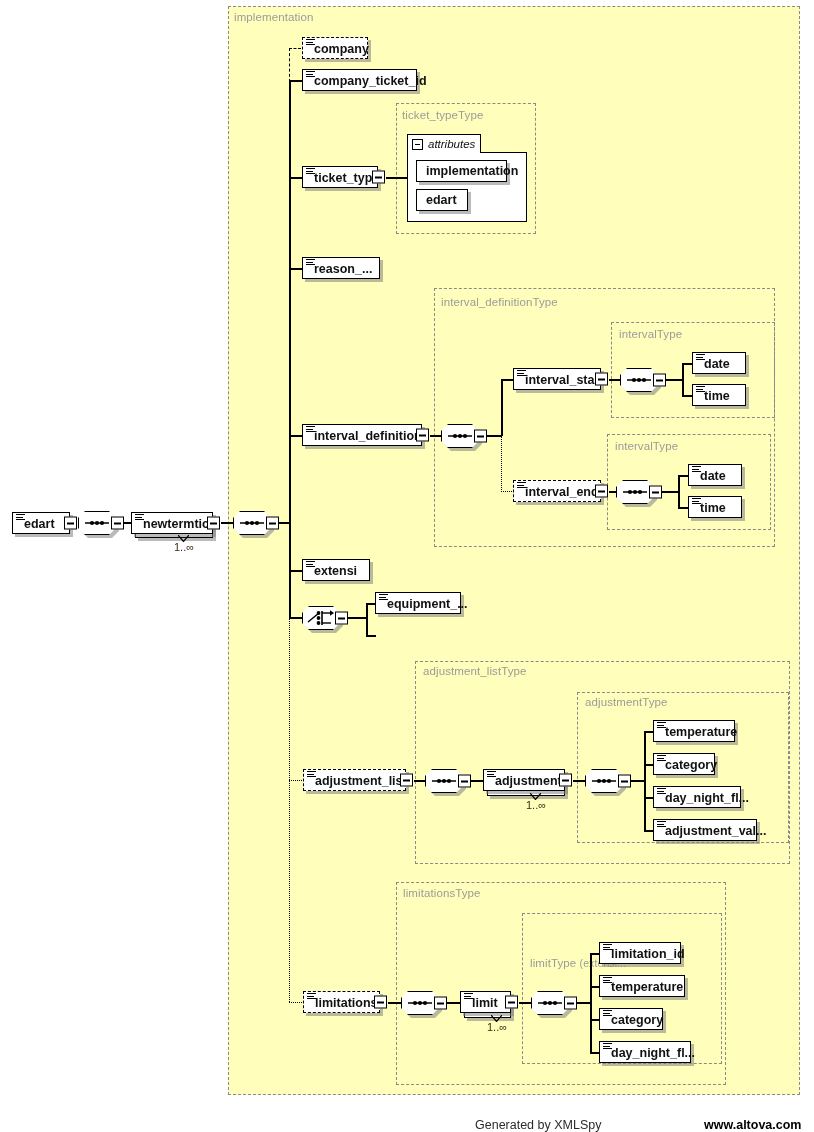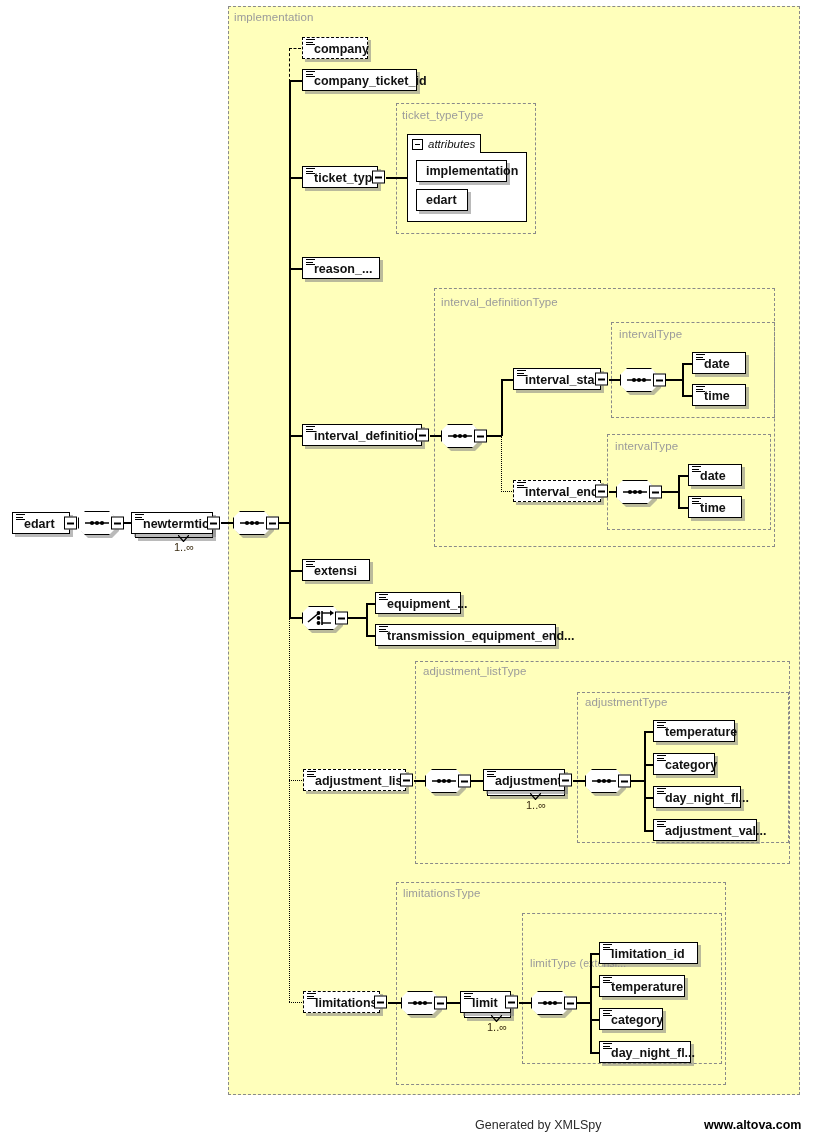--- a/index.html
+++ b/index.html
@@ -479,28 +479,20 @@
   <div class="ln lnh" style="left:366px; top:603px; width:10px;"></div>
   <div class="ln lnh" style="left:366px; top:635px; width:10px;"></div>
   <div class="ebox" style="left:375px; top:592px; width:86px;">
     <span class="glyph">
         <i></i>
         <i></i>
         <i></i>
       </span>
     <span class="lbl">equipment_...</span>
   </div>
-  <div class="ebox" style="left:375px; top:624px; width:181px;">
-    <span class="glyph">
-        <i></i>
-        <i></i>
-        <i></i>
-      </span>
-    <span class="lbl">transmission_equipment_end...</span>
-  </div>
 
   <div class="group clear" style="left:415px; top:661px; width:375px; height:203px;"></div>
   <div class="group-label" style="left:423px; top:665px;">adjustment_listType</div>
 
   <div class="dot-h" style="left:289px; top:780px; width:13px;"></div>
   <div class="ebox optional" style="left:303px; top:769px; width:103px;">
     <span class="glyph">
         <i></i>
         <i></i>
         <i></i>
@@ -658,21 +650,21 @@
     </svg>
     <span class="expander"></span>
   </div>
   <div class="ln lnh" style="left:577px; top:1002px; width:15px;"></div>
   <div class="ln lnv" style="left:590px; top:953px; height:100px;"></div>
   <div class="ln lnh" style="left:590px; top:953px; width:11px;"></div>
   <div class="ln lnh" style="left:590px; top:986px; width:11px;"></div>
   <div class="ln lnh" style="left:590px; top:1019px; width:11px;"></div>
   <div class="ln lnh" style="left:590px; top:1052px; width:11px;"></div>
 
-  <div class="ebox" style="left:599px; top:942px; width:99px;">
+  <div class="ebox" style="left:599px; top:942px; width:82px;">
     <span class="glyph">
         <i></i>
         <i></i>
         <i></i>
       </span>
     <span class="lbl">limitation_id</span>
   </div>
   <div class="ebox" style="left:599px; top:975px; width:86px;">
     <span class="glyph">
         <i></i>

